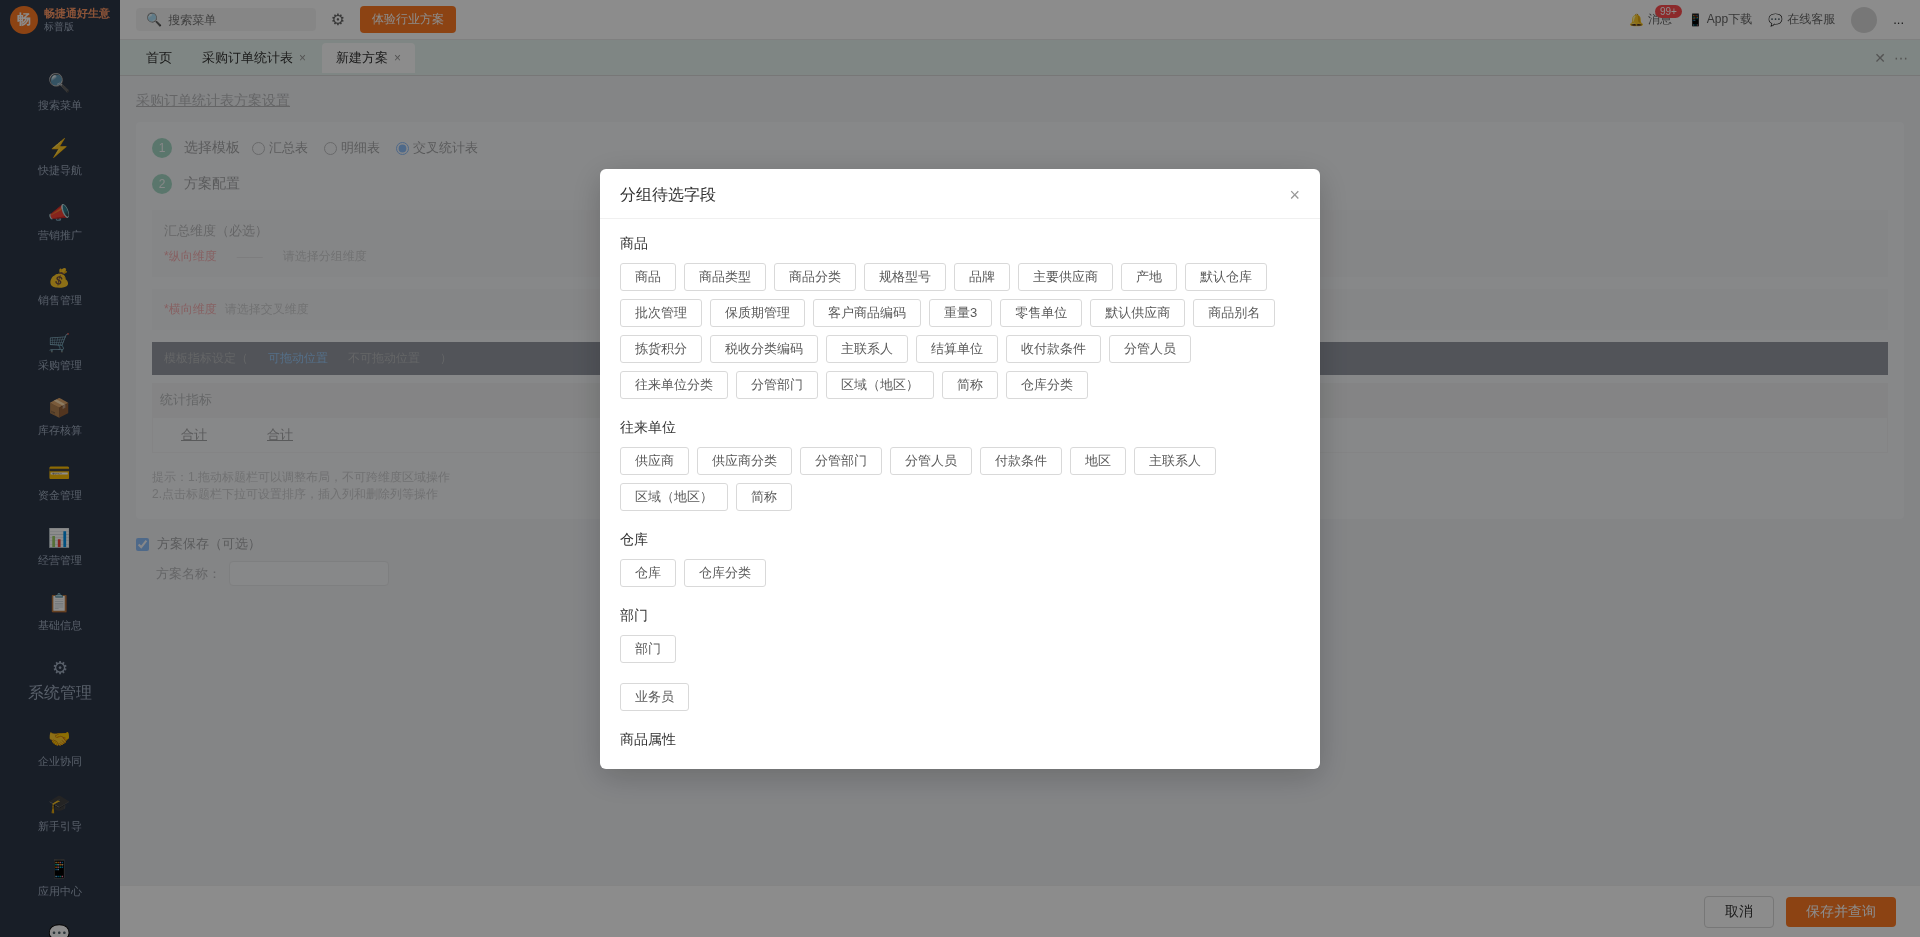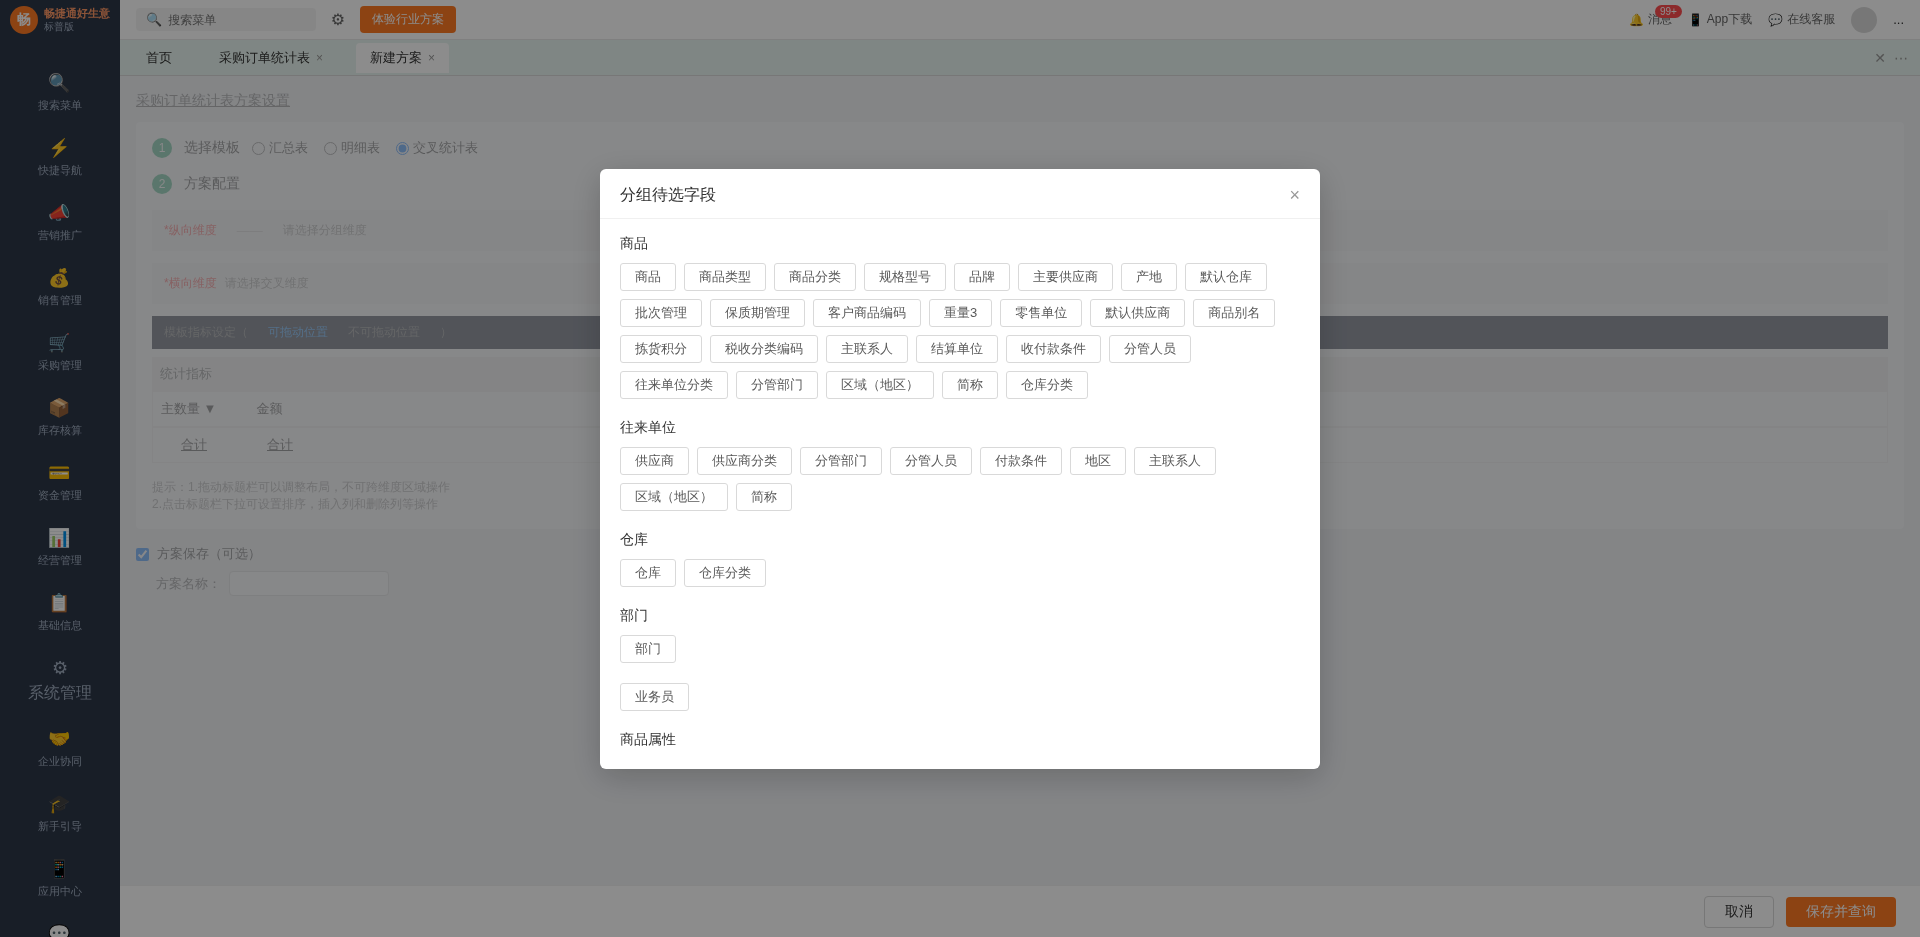--- a/index.html
+++ b/index.html
@@ -168,21 +168,21 @@
     <div class="badge-btn">
       <span>💬</span>
       <span>在线客服</span>
     </div>
     <div class="avatar"></div>
     <span style="color:#333;font-size:13px;">...</span>
   </div>
 </div>
 
 <div class="tab-bar">
-  <div id="tabs-container" style="display:flex;align-items:center;gap:19px;">
+  <div id="tabs-container" style="display:flex;align-items:center;gap:2px;">
       <div class="tab">
         <span>首页</span>
       </div>
       <div class="tab">
         <span>采购订单统计表</span>
         <span class="tab-close">×</span>
       </div>
       <div class="tab active">
         <span>新建方案</span>
         <span class="tab-close">×</span>
@@ -213,20 +213,21 @@
             <input type="radio" name="tpl" checked="" style=""> 
             <span>交叉统计表</span>
           </label>
       </div>
     </div>
     <div class="step-row">
       <div class="step-badge">2</div>
       <span class="step-label">方案配置</span>
     </div>
     <div style="padding:12px;background:#f9f9f9;margin-bottom:12px;">
+      <div style="margin-bottom:8px;font-size:13px;color:#666;">汇总维度（必选）</div>
       <div style="display:flex;align-items:center;gap:20px;">
         <span style="color:#ff4d4f;font-size:12px;">*纵向维度</span>
         <span style="color:#ccc;">——</span>
         <span style="color:#999;font-size:12px;">请选择分组维度</span>
       </div>
     </div>
     <div style="padding:12px;background:#f9f9f9;">
       <div style="display:flex;align-items:center;gap:8px;">
         <span style="color:#ff4d4f;font-size:12px;">*横向维度</span>
         <span style="color:#999;font-size:12px;">请选择交叉维度</span>
@@ -234,24 +235,20 @@
     </div>
     <div style="margin-top:12px;padding:8px 12px;background:#0f172a;display:flex;gap:20px;">
       <span style="font-size:12px;color:#666;">模板指标设定（</span>
       <span style="font-size:12px;color:#1890ff;">可拖动位置</span>
       <span style="font-size:12px;color:#666;">不可拖动位置</span>
       <span style="font-size:12px;color:#666;">）</span>
     </div>
     <div style="margin-top:8px;">
       <div style="display:flex;background:#f0f0f0;padding:8px;">
         <span style="font-size:13px;color:#666;margin-right:8px;">统计指标</span>
-      </div>
-      <div style="display:flex;background:#fff;padding:8px;border:1px solid #f0f0f0;">
-        <span style="font-size:13px;color:#333;">主数量 ▼</span>
-        <span style="font-size:13px;color:#333;margin-left:40px;">金额</span>
       </div>
       <div style="display:flex;background:#fff;padding:8px;border:1px solid #f0f0f0;text-decoration:underline;">
         <span style="font-size:13px;color:#333;margin-left:20px;">合计</span>
         <span style="font-size:13px;color:#333;margin-left:60px;">合计</span>
       </div>
     </div>
     <div style="margin-top:16px;font-size:12px;color:#999;">
       <p>提示：1.拖动标题栏可以调整布局，不可跨维度区域操作</p>
       <p>2.点击标题栏下拉可设置排序，插入列和删除列等操作</p>
     </div>

